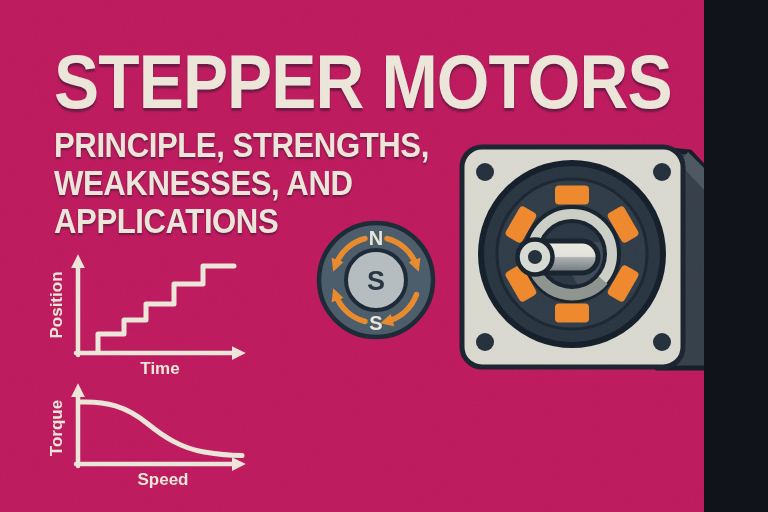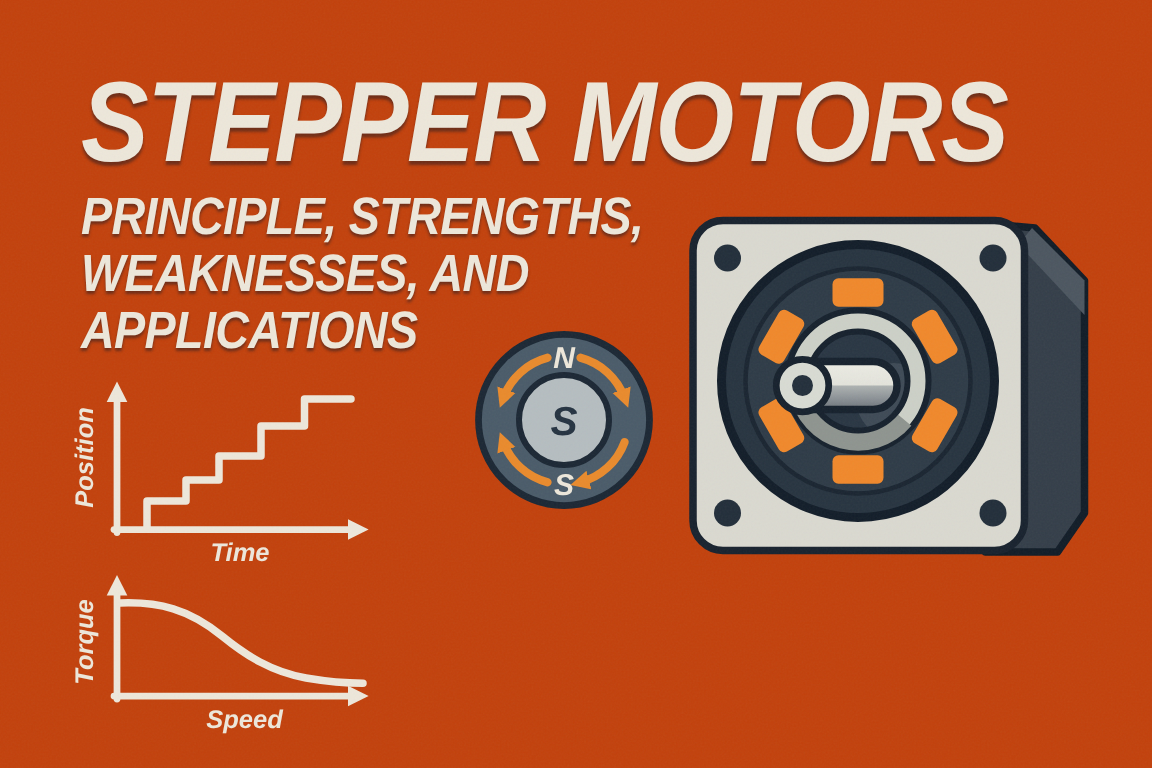--- a/index.html
+++ b/index.html
@@ -1,20 +1,19 @@
 <!DOCTYPE html>
 <html><head>
 <meta charset="utf-8">
 <style>
   html,body{margin:0;padding:0;background:#10141a;}
   .canvas{
-    position:relative;width:768px;height:512px;overflow:hidden;
-    background:#c2410c;
+    position:relative;width:704px;height:512px;overflow:hidden;
+    background:#be185d;
     font-family:"Liberation Sans",sans-serif;
-    font-style:italic;
   }
   .header-block{
     position:absolute;left:54px;top:44px;
     transform:scaleX(0.89);transform-origin:0 0;
     color:#EDE7DA;
   }
   .title{
     margin:0;font-size:76px;line-height:1;font-weight:700;
     letter-spacing:-1px;white-space:nowrap;
     text-shadow:0 3px 2px rgba(10,20,35,0.45);

